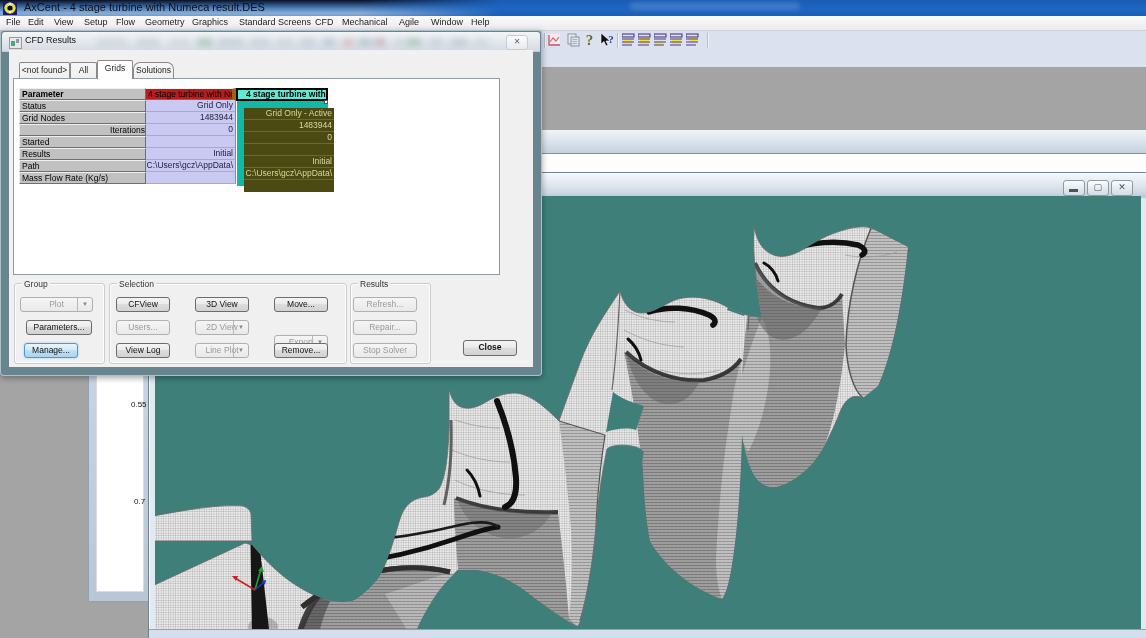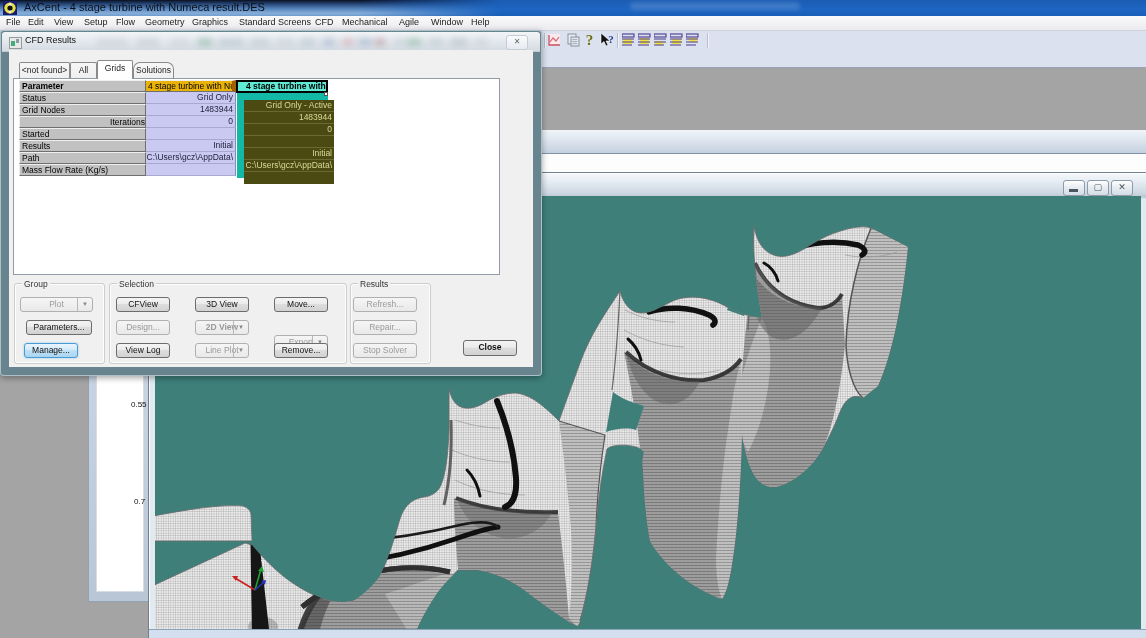--- a/index.html
+++ b/index.html
@@ -290,23 +290,23 @@
       <div id="dlgicon"></div>
       <div id="dlgtext">CFD Results</div>
       <div id="dlgx">✕</div>
     </div>
     <div id="dlgclient">
       <div class="tab" style="left:10px;width:51px;">&lt;not found&gt;</div>
       <div class="tab" style="left:61px;width:27px;">All</div>
       <div class="tab" id="tabactive" style="left:88px;width:36px;">Grids</div>
       <div class="tab" style="left:124px;width:41px;border-radius:7px;">Solutions</div>
       <div id="tabpanel">
-        <div id="tbl" style="position:absolute;left:5px;top:1px;width:309px;height:97px;">
+        <div id="tbl" style="position:absolute;left:5px;top:9px;width:309px;height:97px;">
           <div class="lab" style="top:0;font-weight:bold;">Parameter</div>
-          <div class="c2" style="top:0;background:#eab308;color:#000;border-right:4px solid #a16207;border-bottom:1px solid #6f6f6f;border-top:1px solid #efefef;text-align:left;padding-left:2px;">4 stage turbine with Nu</div>
+          <div class="c2" style="top:0;background:#b91c1c;color:#000;border-right:4px solid #a16207;border-bottom:1px solid #6f6f6f;border-top:1px solid #efefef;text-align:left;padding-left:2px;">4 stage turbine with Nu</div>
           <div class="lab" style="top:12px;">Status</div>
             <div class="c2" style="top:12px;">Grid Only</div>
           <div class="lab" style="top:24px;">Grid Nodes</div>
             <div class="c2" style="top:24px;">1483944</div>
           <div class="lab" style="top:36px;text-align:right;">Iterations</div>
             <div class="c2" style="top:36px;">0</div>
           <div class="lab" style="top:48px;">Started</div>
             <div class="c2" style="top:48px;"></div>
           <div class="lab" style="top:60px;">Results</div>
             <div class="c2" style="top:60px;">Initial</div>
@@ -335,22 +335,22 @@
         </div>
       <div class="gbox" style="left:341px;top:233px;width:79px;height:79px;">
           <span class="glab">Results</span>
         </div>
       <div class="btn dis" style="left:11px;top:247px;width:73px;">Plot<span class="drop">▼</span></div>
       <div class="btn" style="left:17px;top:270px;width:66px;">Parameters...</div>
       <div class="btn foc" style="left:15px;top:293px;">Manage...</div>
       <div class="btn" style="left:107px;top:247px;">CFView</div>
       <div class="btn" style="left:186px;top:247px;">3D View</div>
       <div class="btn" style="left:265px;top:247px;">Move...</div>
-      <div class="btn dis" style="left:107px;top:270px;">Design...</div>
-      <div class="btn dis" style="left:186px;top:270px;font-weight:bold;">2D View<span class="drop">▼</span></div>
+      <div class="btn dis" style="left:107px;top:270px;">Users...</div>
+      <div class="btn dis" style="left:186px;top:270px;">2D View<span class="drop">▼</span></div>
       <div class="btn dis" style="left:265px;top:270px;margin-top:15px;">Export<span class="drop">▼</span></div>
       <div class="btn" style="left:107px;top:293px;">View Log</div>
       <div class="btn dis" style="left:186px;top:293px;">Line Plot<span class="drop">▼</span></div>
       <div class="btn" style="left:265px;top:293px;">Remove...</div>
       <div class="btn dis" style="left:344px;top:247px;width:64px;">Refresh...</div>
       <div class="btn dis" style="left:344px;top:270px;width:64px;">Repair...</div>
       <div class="btn dis" style="left:344px;top:293px;width:64px;">Stop Solver</div>
       <div class="btn" style="left:454px;top:290px;height:16px;font-weight:bold;">Close</div>
     </div>
   </div>

